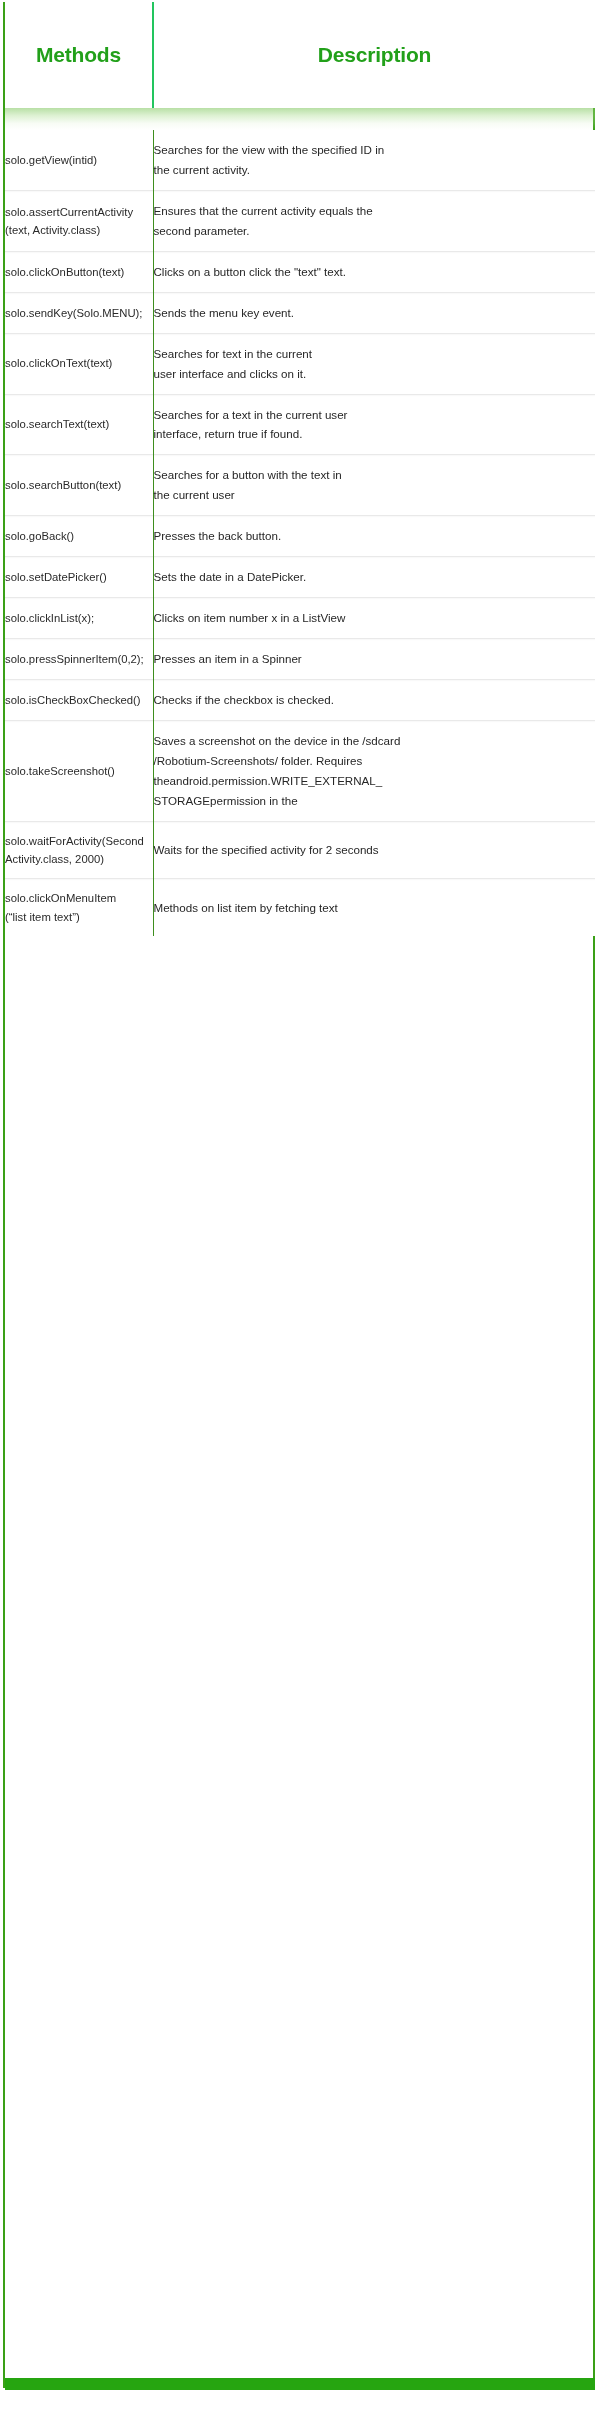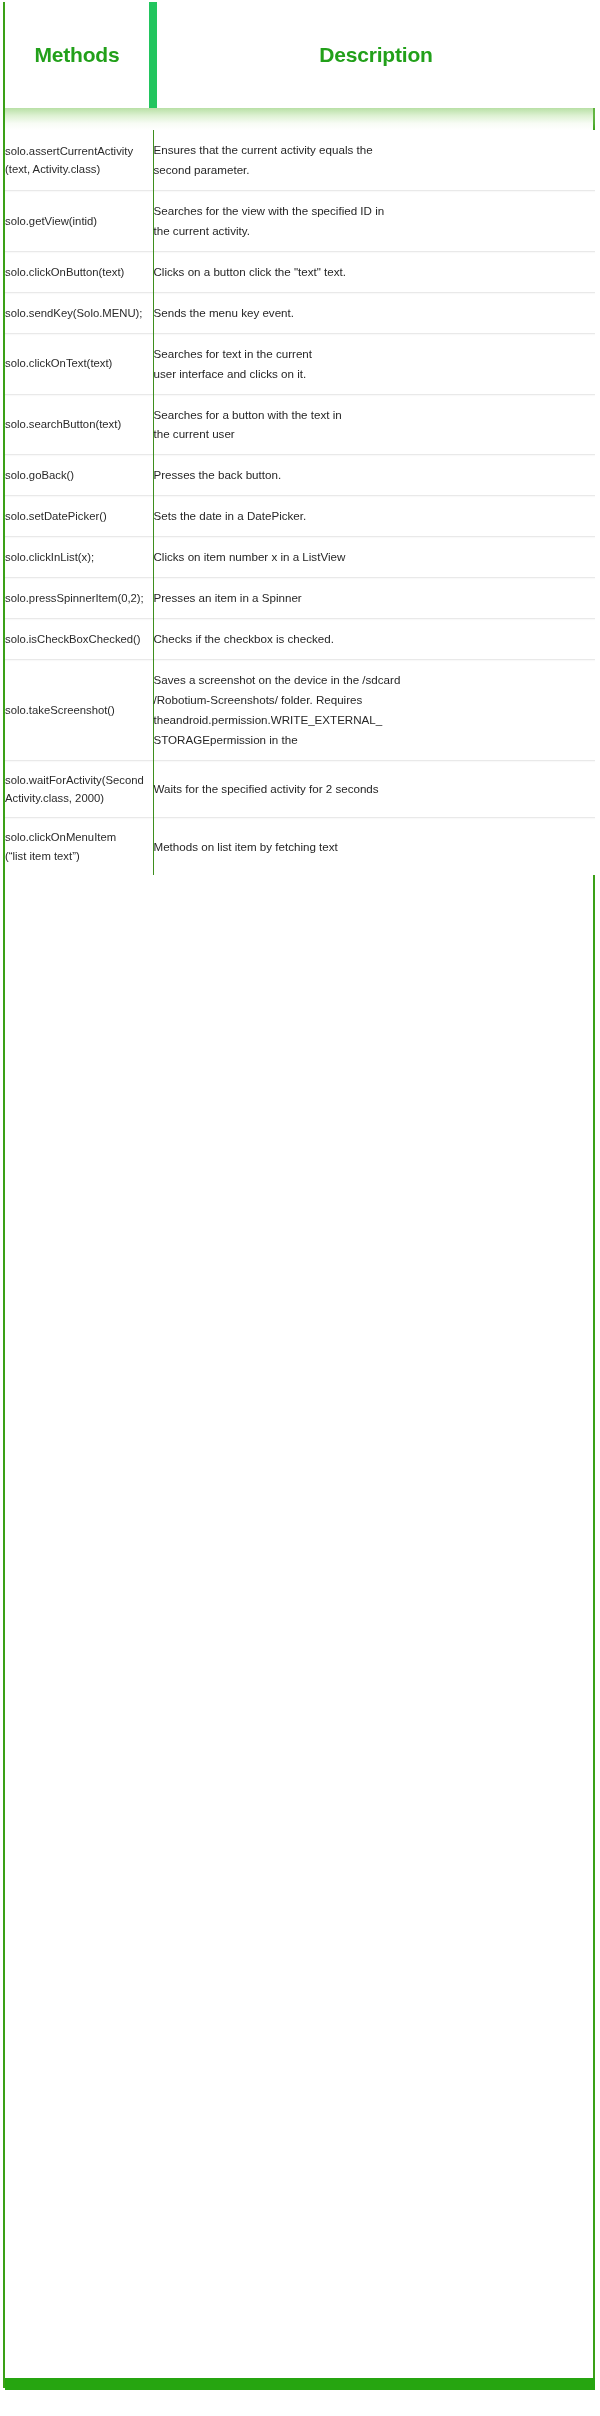--- a/index.html
+++ b/index.html
@@ -55,21 +55,21 @@
     background: #ffffff;
   }
   .hdr-text {
     color: #22a01a;
     font-weight: bold;
     font-size: 21px;
     letter-spacing: -0.2px;
     line-height: 1.1;
   }
   th.th-method {
-    border-right: 8px solid #22c55e;
+    border-right: 2px solid #22c55e;
   }
   
   tr.hdr-band td {
     padding: 0;
     border: 0;
     height: 22px;
   }
   .band {
     height: 22px;
     width: 590px;
@@ -153,39 +153,39 @@
         <tr class="hdr-band">
           <td colspan="2">
             <div class="band"></div>
           </td>
         </tr>
       </tbody>
 
       <tbody id="rows-body">
           <tr class="data-row">
             <td class="td-method">
+              <div class="cell-text method">solo.getView(intid)</div>
+            </td>
+            <td class="td-desc">
+              <div class="cell-text desc">Searches for the view with the specified ID in
+the current activity.</div>
+            </td>
+          </tr>
+          <tr class="data-row">
+            <td class="td-method">
               <div class="cell-text method">solo.assertCurrentActivity
 (text, Activity.class)</div>
             </td>
             <td class="td-desc">
               <div class="cell-text desc">Ensures that the current activity equals the
 second parameter.</div>
             </td>
           </tr>
           <tr class="data-row">
             <td class="td-method">
-              <div class="cell-text method">solo.getView(intid)</div>
-            </td>
-            <td class="td-desc">
-              <div class="cell-text desc">Searches for the view with the specified ID in
-the current activity.</div>
-            </td>
-          </tr>
-          <tr class="data-row">
-            <td class="td-method">
               <div class="cell-text method">solo.clickOnButton(text)</div>
             </td>
             <td class="td-desc">
               <div class="cell-text desc">Clicks on a button click the "text" text.</div>
             </td>
           </tr>
           <tr class="data-row">
             <td class="td-method">
               <div class="cell-text method">solo.sendKey(Solo.MENU);</div>
             </td>
@@ -193,20 +193,29 @@
               <div class="cell-text desc">Sends the menu key event.</div>
             </td>
           </tr>
           <tr class="data-row">
             <td class="td-method">
               <div class="cell-text method">solo.clickOnText(text)</div>
             </td>
             <td class="td-desc">
               <div class="cell-text desc">Searches for text in the current
 user interface and clicks on it.</div>
+            </td>
+          </tr>
+          <tr class="data-row">
+            <td class="td-method">
+              <div class="cell-text method">solo.searchText(text)</div>
+            </td>
+            <td class="td-desc">
+              <div class="cell-text desc">Searches for a text in the current user
+interface, return true if found.</div>
             </td>
           </tr>
           <tr class="data-row">
             <td class="td-method">
               <div class="cell-text method">solo.searchButton(text)</div>
             </td>
             <td class="td-desc">
               <div class="cell-text desc">Searches for a button with the text in
 the current user</div>
             </td>

